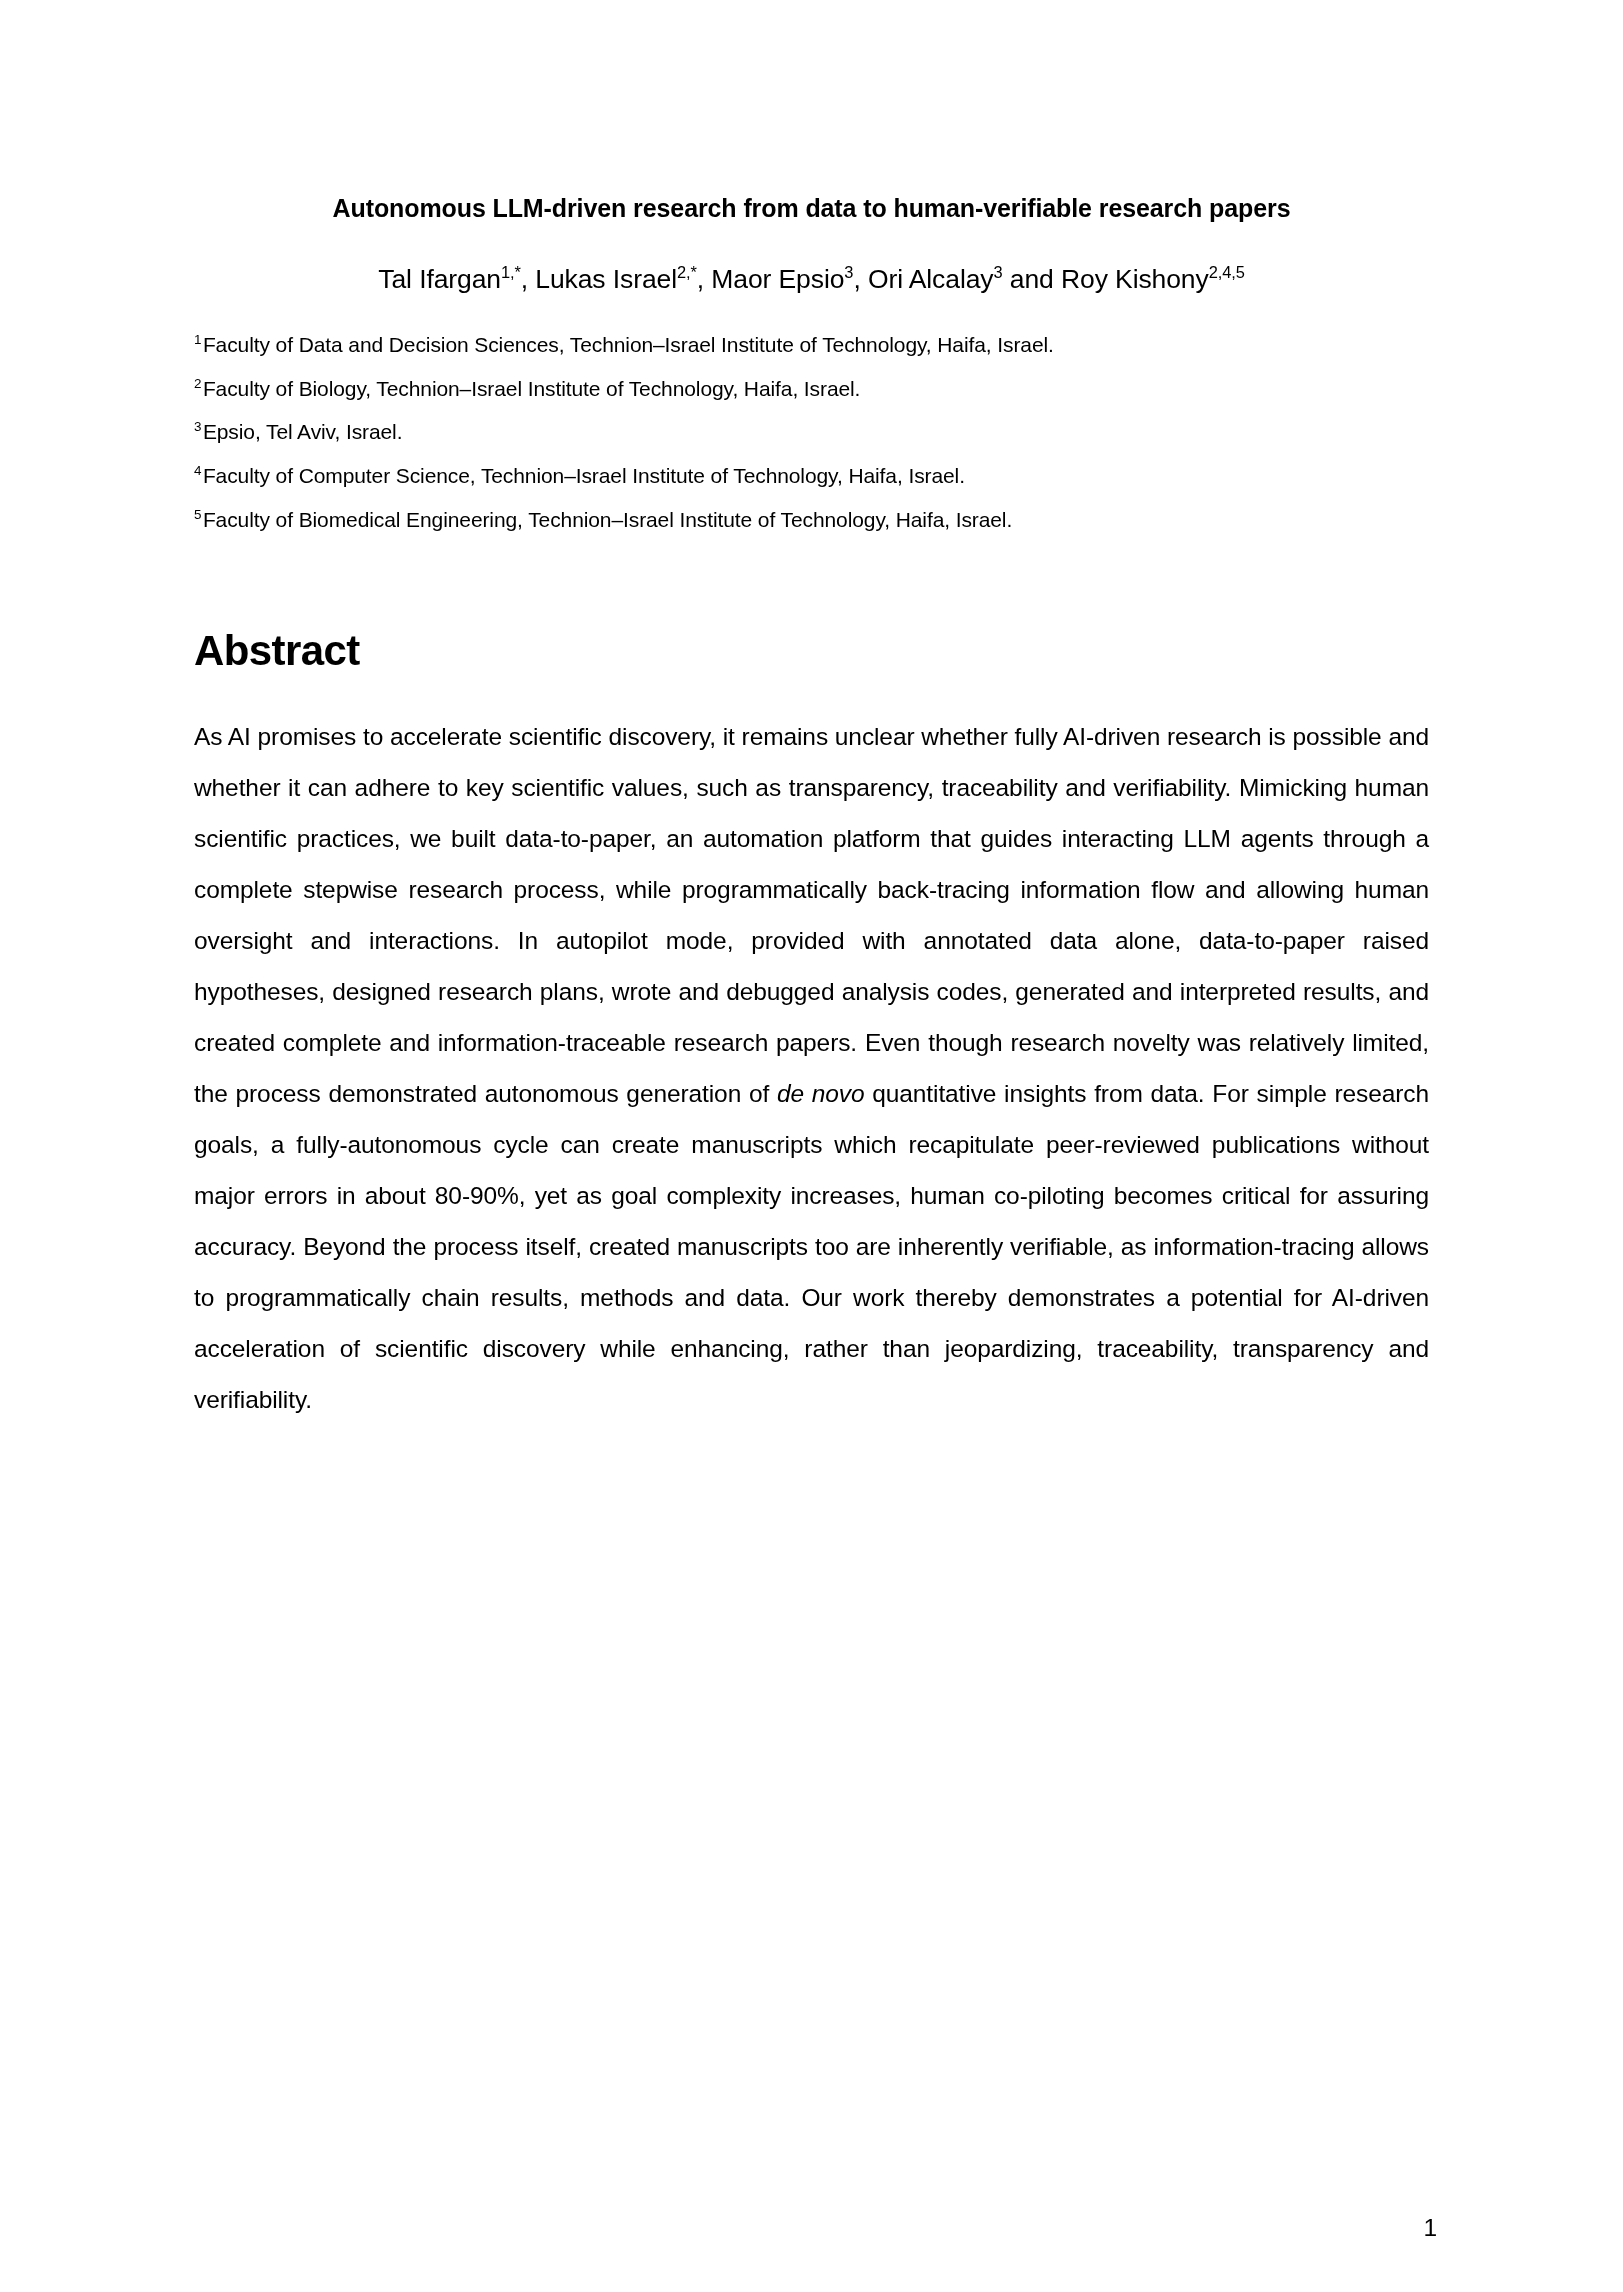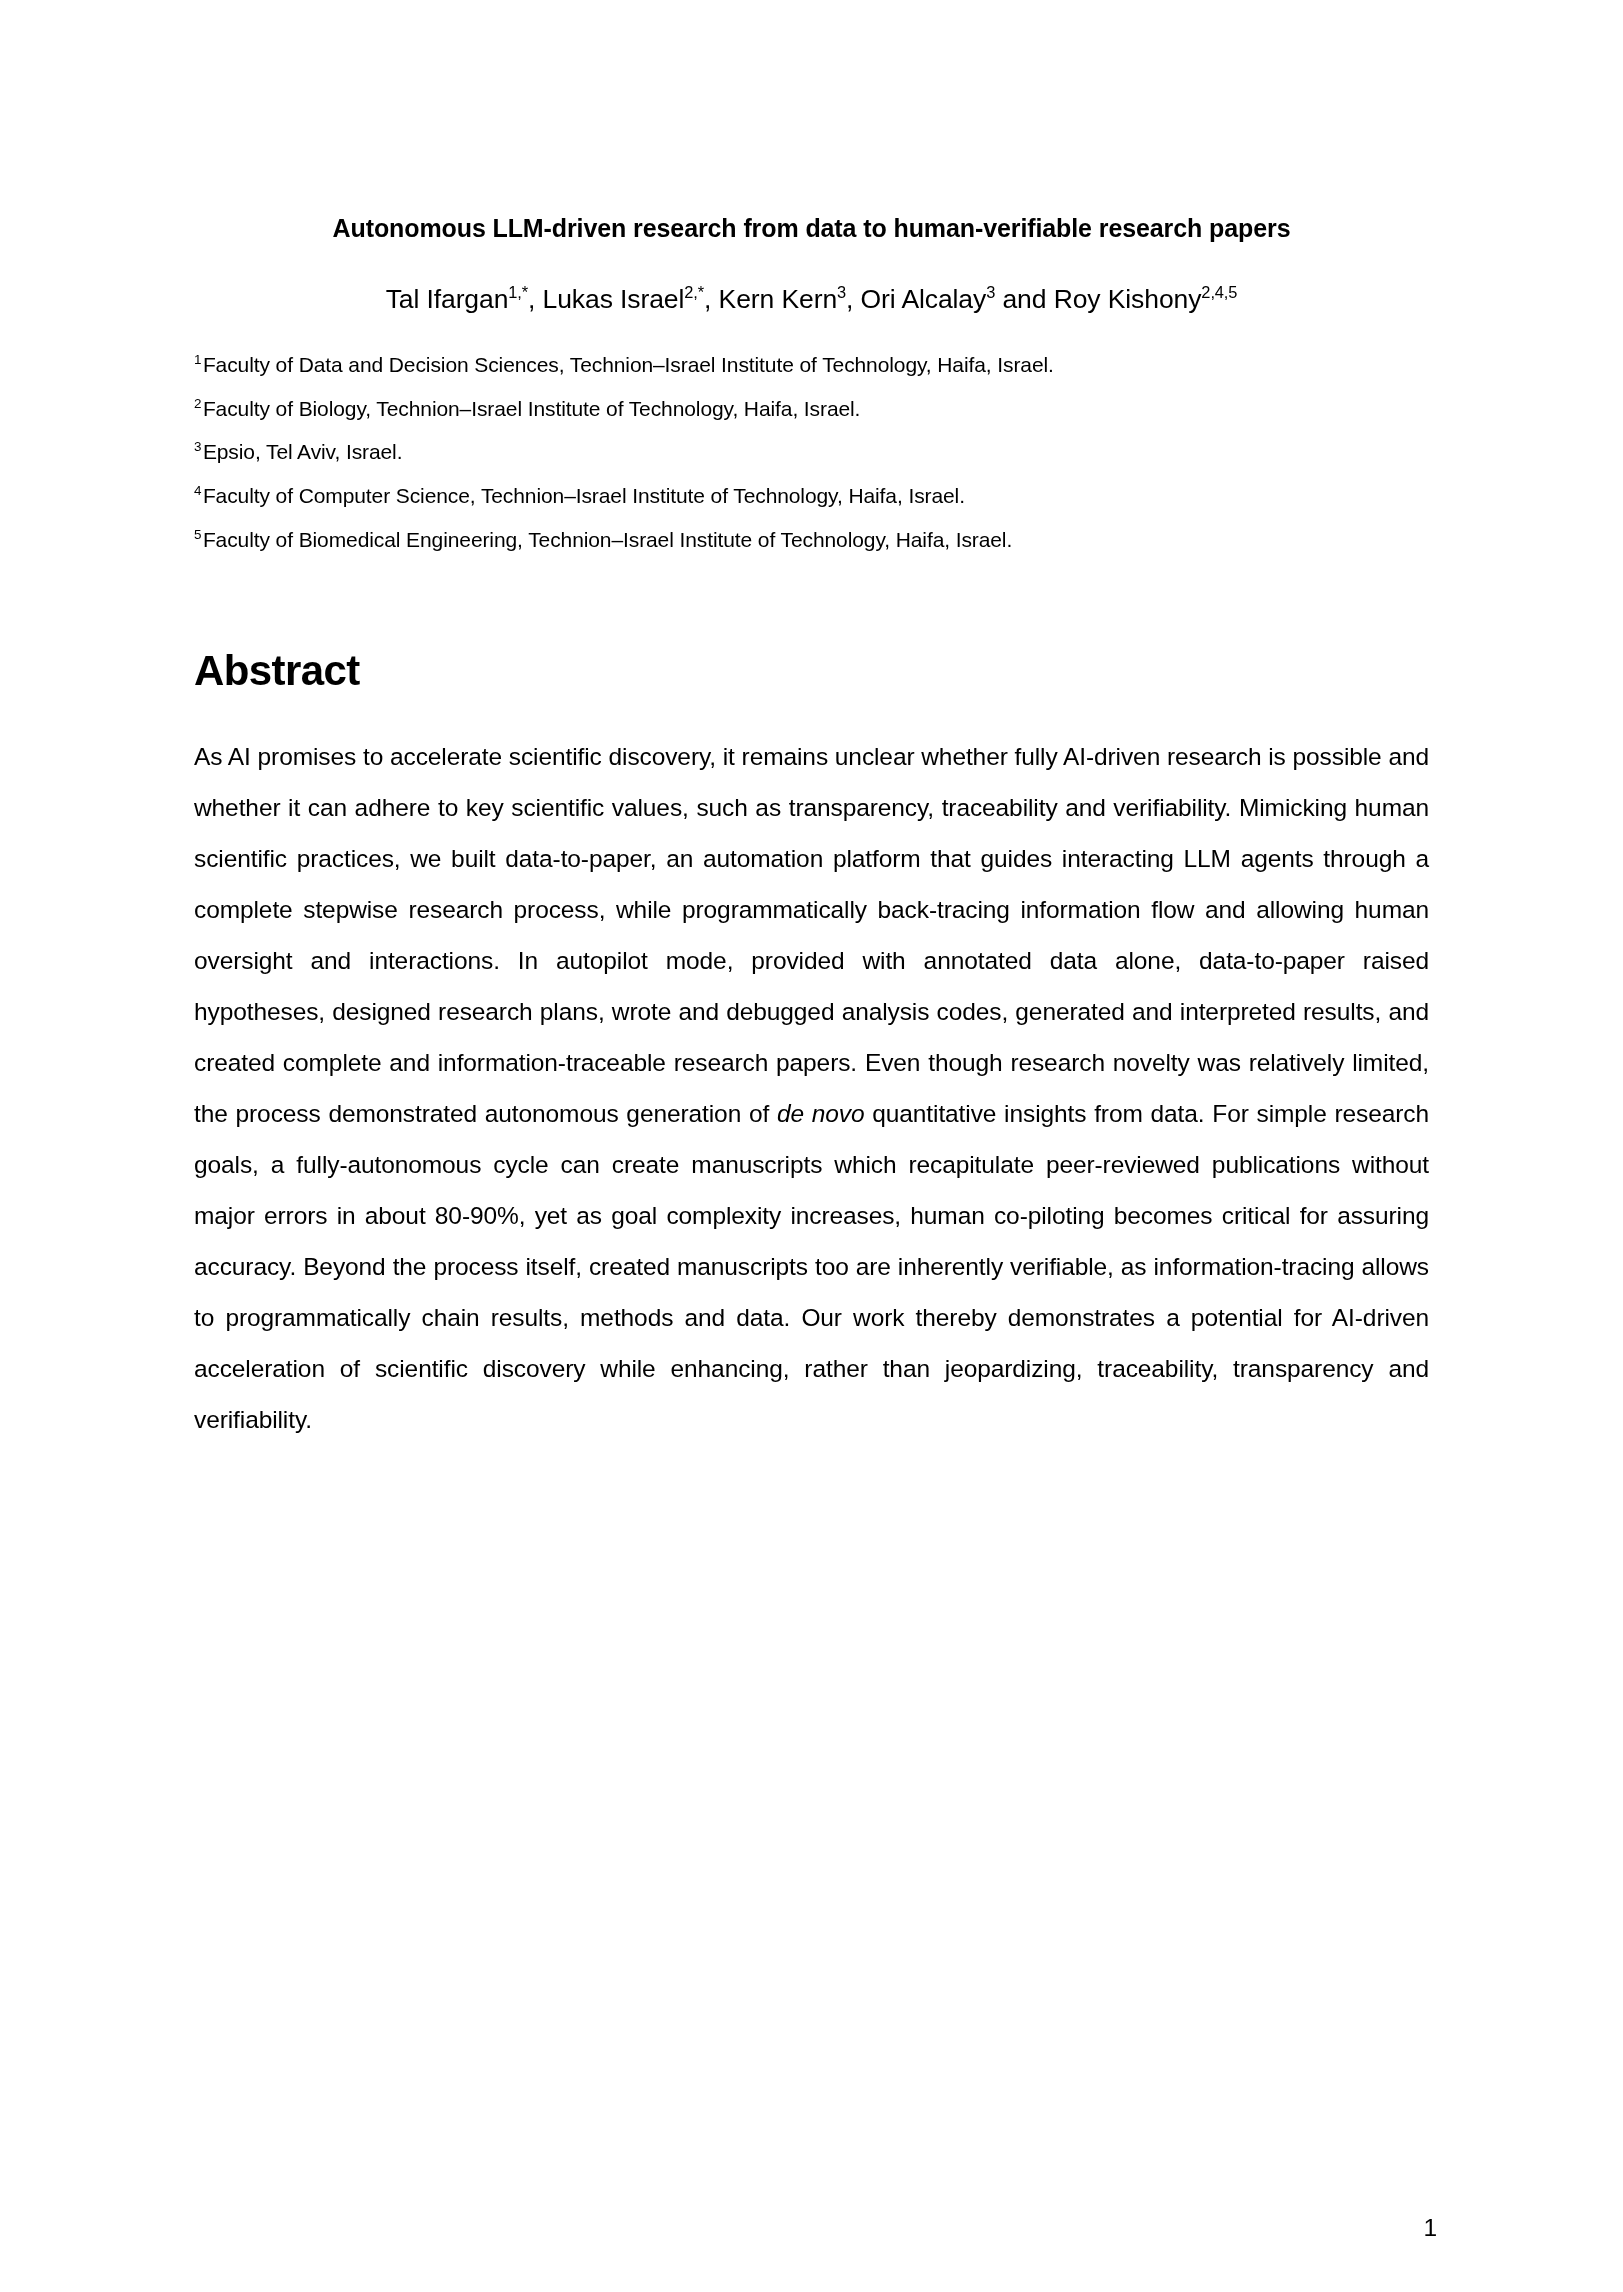--- a/index.html
+++ b/index.html
@@ -17,21 +17,20 @@
     height: 2293px;
     background: #ffffff;
     box-sizing: border-box;
     overflow: hidden;
   }
   .content {
     position: absolute;
     left: 194px;
     top: 0;
     width: 1235px;
-    margin-top: 20px;
   }
 
   
   .title {
     font-size: 25px;
     font-weight: bold;
     text-align: center;
     line-height: 1.3;
     margin-top: 192px;
     letter-spacing: -0.1px;
@@ -98,21 +97,21 @@
   }
 </style>
 </head>
 <body>
 
 <div class="page">
   <div class="content">
 
     <h1 class="title">Autonomous LLM-driven research from data to human-verifiable research papers</h1>
 
-    <div class="authors"><span>Tal Ifargan</span><sup>1,*</sup><span>, </span><span>Lukas Israel</span><sup>2,*</sup><span>, </span><span>Kern Kern</span><sup>3</sup><span>, </span><span>Ori Alcalay</span><sup>3</sup><span> and </span><span>Roy Kishony</span><sup>2,4,5</sup></div>
+    <div class="authors"><span>Tal Ifargan</span><sup>1,*</sup><span>, </span><span>Lukas Israel</span><sup>2,*</sup><span>, </span><span>Maor Epsio</span><sup>3</sup><span>, </span><span>Ori Alcalay</span><sup>3</sup><span> and </span><span>Roy Kishony</span><sup>2,4,5</sup></div>
 
     <div class="affiliations">
         <div class="aff"><sup>1</sup><span>Faculty of Data and Decision Sciences, Technion–Israel Institute of Technology, Haifa, Israel.</span></div>
         <div class="aff"><sup>2</sup><span>Faculty of Biology, Technion–Israel Institute of Technology, Haifa, Israel.</span></div>
         <div class="aff"><sup>3</sup><span>Epsio, Tel Aviv, Israel.</span></div>
         <div class="aff"><sup>4</sup><span>Faculty of Computer Science, Technion–Israel Institute of Technology, Haifa, Israel.</span></div>
         <div class="aff"><sup>5</sup><span>Faculty of Biomedical Engineering, Technion–Israel Institute of Technology, Haifa, Israel.</span></div>
       </div>
 
     <h2 class="section-heading">Abstract</h2>

